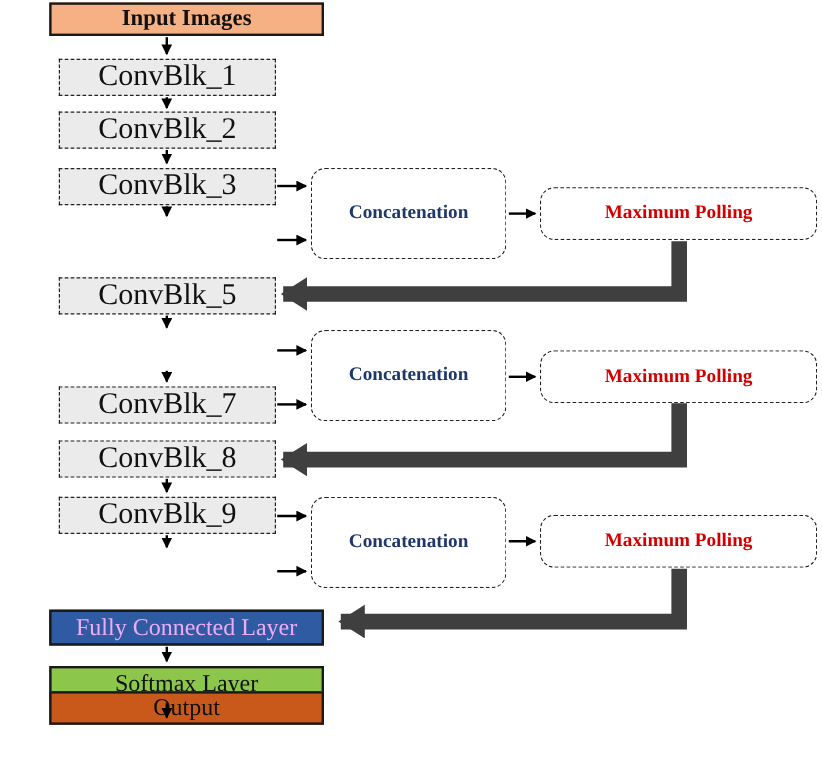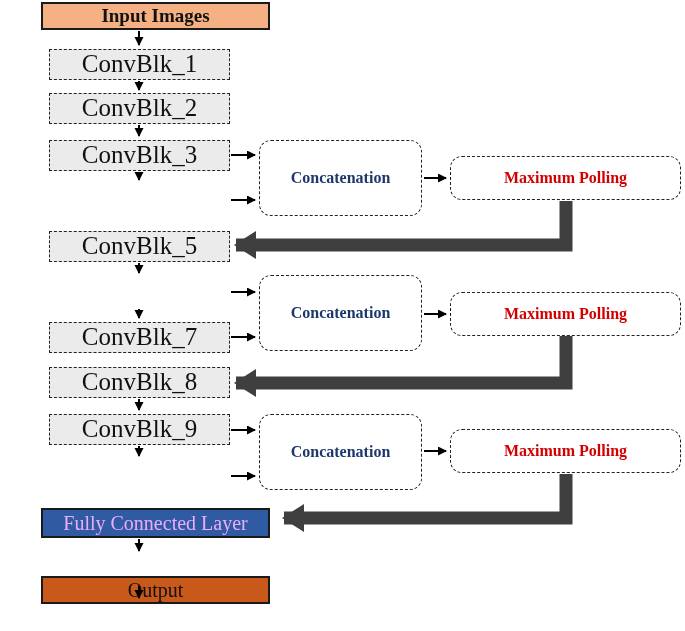--- a/index.html
+++ b/index.html
@@ -49,20 +49,21 @@
   <div class="box round concat" style="top:140px">Concatenation</div>
   <div class="box round maxpol" style="top:156px">Maximum Polling</div>
 
   <div class="box round concat" style="top:275px">Concatenation</div>
   <div class="box round maxpol" style="top:292px">Maximum Polling</div>
 
   <div class="box round concat" style="top:414px">Concatenation</div>
   <div class="box round maxpol" style="top:429px">Maximum Polling</div>
 
   <div class="box bar fc-bar">Fully Connected Layer</div>
+  <div class="box bar softmax-bar">Softmax Layer</div>
   <div class="box bar output-bar">Output</div>
 
   <svg id="arrows" viewBox="0 0 685 631">
     <defs>
       <marker id="thinhead" markerUnits="userSpaceOnUse" markerWidth="10" markerHeight="10" refX="8" refY="4.5" orient="auto">
         <path d="M0,0 L9,4.5 L0,9 Z" fill="#000"></path>
       </marker>
       <marker id="thickhead" markerUnits="userSpaceOnUse" markerWidth="24" markerHeight="30" refX="20" refY="14" orient="auto">
         <path d="M0,0 L22,14 L0,28 Z" fill="#3F3F3F"></path>
       </marker>

